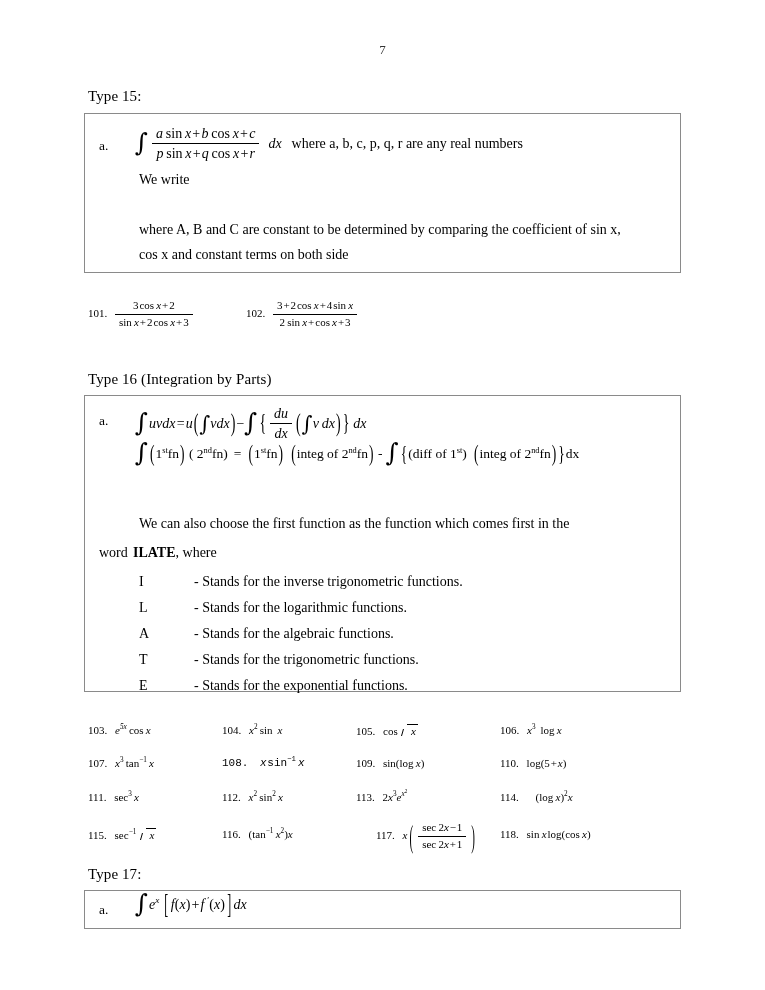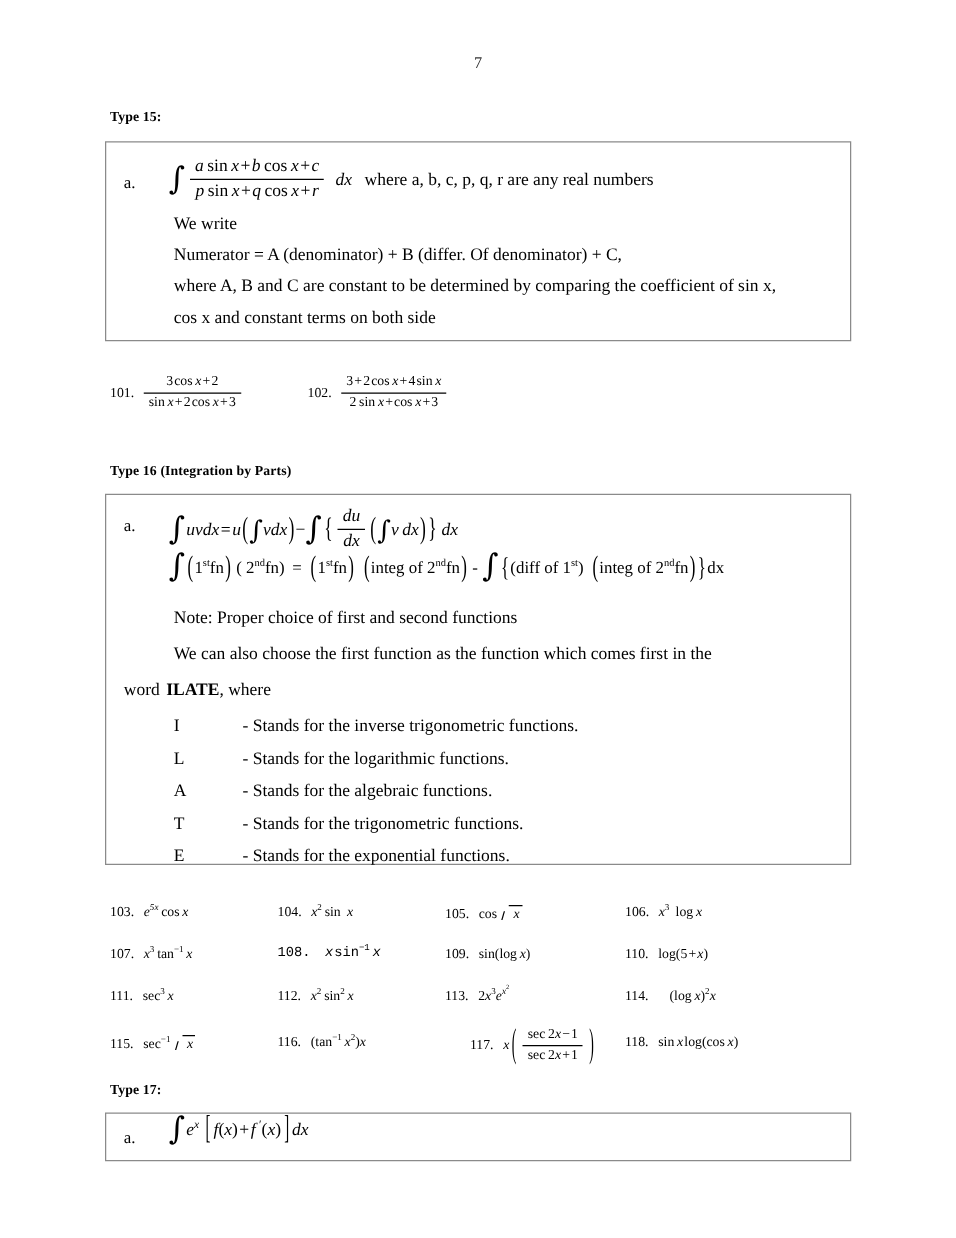--- a/index.html
+++ b/index.html
@@ -27,24 +27,23 @@
     top: 42px;
     left: 0;
     width: 765px;
     text-align: center;
     font-size: 13px;
     color: #333;
   }
   .type-heading {
     position: absolute;
     left: 88px;
-    font-size: 11px;
+    font-size: 15px;
     letter-spacing: 0.1px;
     white-space: nowrap;
-    font-weight: bold;
   }
   .panel {
     position: absolute;
     left: 84px;
     width: 597px;
     border: 1px solid #8a8a8a;
     box-sizing: border-box;
     background: #fff;
   }
   .panel .label-a {
@@ -189,21 +188,20 @@
   <div class="type-heading" style="top:88px;">Type 15:</div>
 
   <div class="panel" style="top:113px; height:160px;">
     <div class="label-a" style="top:24px;">a.</div>
 
     <div class="row" style="left:50px; top:12px;">
       <span class="intg">∫</span><span class="frac"><span class="num"><span class="mi">a</span> sin <span class="mi">x</span> + <span class="mi">b</span> cos <span class="mi">x</span> + <span class="mi">c</span></span><span class="den"><span class="mi">p</span> sin <span class="mi">x</span> + <span class="mi">q</span> cos <span class="mi">x</span> + <span class="mi">r</span></span></span><span class="mi" style="margin-left:6px;">dx</span><span style="margin-left:10px;">where a, b, c, p, q, r are any real numbers</span>
     </div>
 
     <div class="row" style="left:54px; top:58px;">We write</div>
-    <div class="row" style="left:54px; top:83px;">Numerator = A (denominator) + B (differ. Of denominator) + C,</div>
     <div class="row" style="left:54px; top:108px;">where A, B and C are constant to be determined by comparing the coefficient of    sin x,</div>
     <div class="row" style="left:54px; top:133px;">cos x and constant terms on both side</div>
   </div>
 
   <div class="prob" style="left:88px; top:300px;">
     <span class="num-lbl">101.</span>
     <span class="frac" style="margin-left:5px;">
       <span class="num">3 cos <span class="mi">x</span> + 2</span>
       <span class="den">sin <span class="mi">x</span> + 2 cos <span class="mi">x</span> + 3</span>
     </span>
@@ -223,21 +221,20 @@
     <div class="label-a" style="top:17px;">a.</div>
 
     <div class="row" style="left:50px; top:10px; font-size:14px;">
       <span class="intg">∫</span><span class="mi">uvdx</span> = <span class="mi">u</span><span class="paren">(</span><span class="intg-sm">∫</span><span class="mi">vdx</span><span class="paren">)</span>−<span class="intg">∫</span><span class="brace">{</span><span class="frac"><span class="num"><span class="mi">du</span></span><span class="den"><span class="mi">dx</span></span></span><span class="paren">(</span><span class="intg-sm">∫</span><span class="mi">v</span> <span class="mi">dx</span><span class="paren">)</span><span class="brace">}</span> <span class="mi">dx</span>
     </div>
 
     <div class="row" style="left:50px; top:50px; font-size:13.5px;">
       <span class="intg">∫</span><span class="paren">(</span>1<sup class="ord">st</sup>fn<span class="paren">)</span> ( 2<sup class="ord">nd</sup>fn)  =  <span class="paren">(</span>1<sup class="ord">st</sup>fn<span class="paren">)</span>  <span class="paren">(</span>integ of 2<sup class="ord">nd</sup>fn<span class="paren">)</span> - <span class="intg">∫</span><span class="brace">{</span>(diff of 1<sup class="ord">st</sup>)  <span class="paren">(</span>integ of 2<sup class="ord">nd</sup>fn<span class="paren">)</span><span class="brace">}</span>dx
     </div>
 
-    <div class="row" style="left:54px; top:91px;">Note: Proper choice of first and second functions</div>
     <div class="row" style="left:54px; top:120px;">We can also choose the first function as the function which comes first in the</div>
 
     <div class="row" style="left:0px; top:149px;">
       <span style="display:inline-block; width:48px; padding-left:14px; box-sizing:border-box;">word</span><span class="bold">ILATE</span><span>, where</span>
     </div>
 
     <div class="ilate-row" style="left:54px; top:178px; width:520px;">
       <span class="ilate-letter">I</span>
       <span class="ilate-text">- Stands for the inverse trigonometric functions.</span>
     </div>

